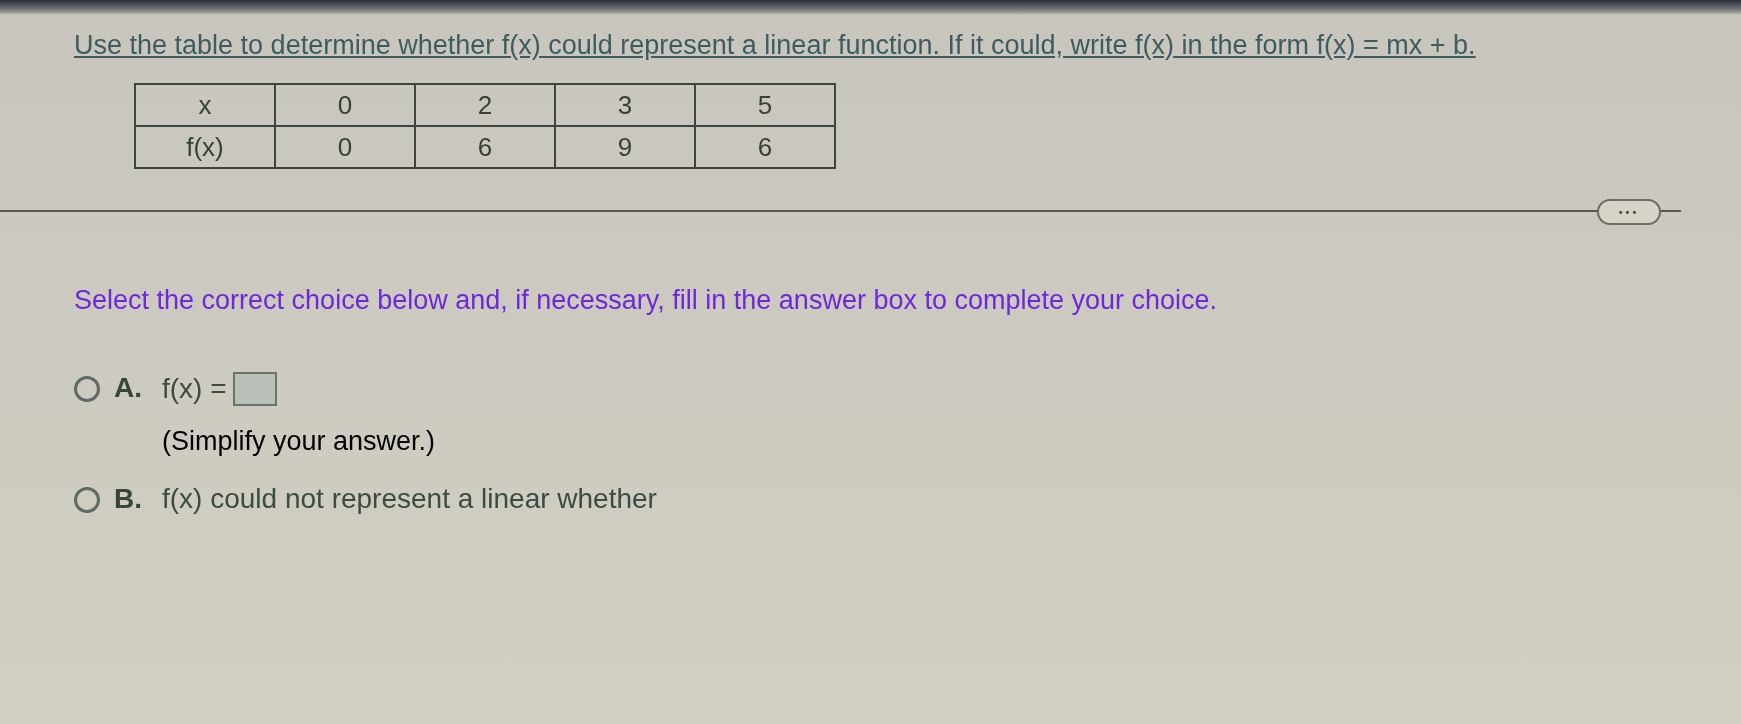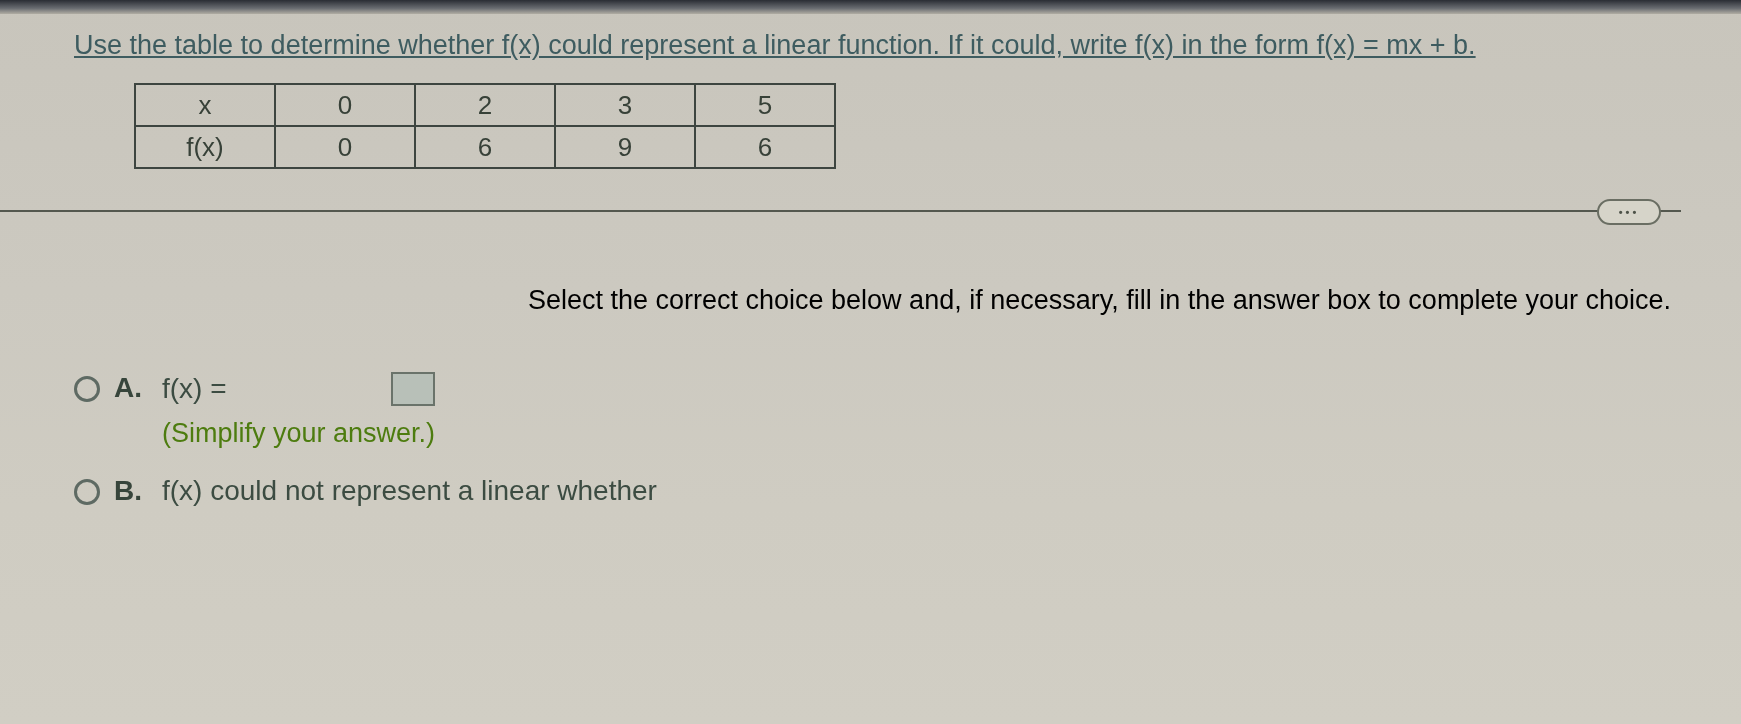--- a/index.html
+++ b/index.html
@@ -64,23 +64,22 @@
     display: flex;
     align-items: center;
     justify-content: center;
     color: #4d5248;
     font-size: 11px;
     font-weight: bold;
     letter-spacing: 3px;
   }
   .instruction-text {
     font-size: 27px;
-    color: #000000;
+    color: #6d28d9;
     margin-bottom: 56px;
-    text-align: right;
   }
   .choice-row {
     display: flex;
     align-items: flex-start;
     margin-bottom: 10px;
   }
   .radio {
     width: 26px;
     height: 26px;
     border: 3px solid #5e6a63;
@@ -98,34 +97,33 @@
     width: 30px;
   }
   .choice-body {
     font-size: 28px;
     color: #3c4c42;
   }
   .choice-line {
     display: flex;
     align-items: center;
     flex-wrap: wrap;
-    justify-content: space-between;
   }
   .answer-box {
     display: inline-block;
     width: 44px;
     height: 34px;
     background: #b8c0b8;
     border: 2px solid #6a736a;
     margin-left: 6px;
   }
   .simplify {
     font-size: 27px;
-    color: #4d7c0f;
-    margin-top: 12px;
+    color: #000000;
+    margin-top: 20px;
   }
   .choice-b {
     margin-top: 26px;
   }
 </style>
 </head>
 <body>
 
 <div class="top-border"></div>
 

